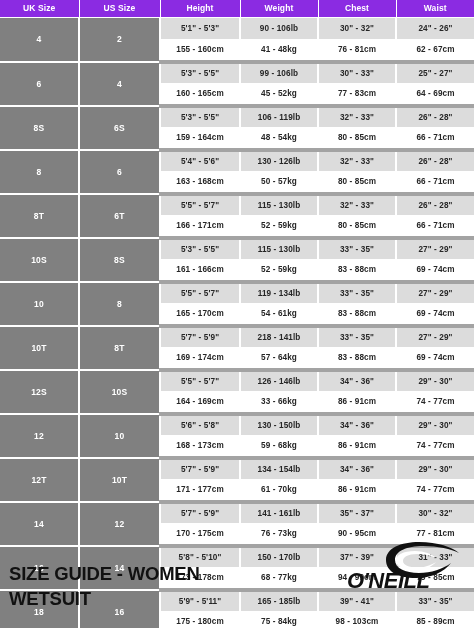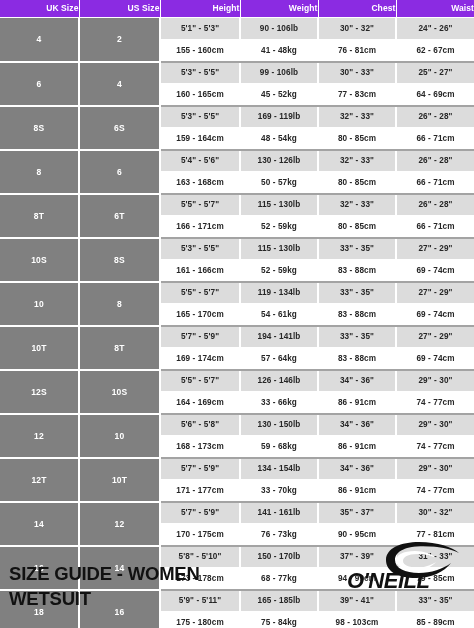--- a/index.html
+++ b/index.html
@@ -33,21 +33,21 @@
   table.size-table col.c-ch   { width: 78px; }
   table.size-table col.c-wa   { width: 78px; }
 
   table.size-table th {
     background: #8B2BE2;
     color: #ffffff;
     font-size: 8.5px;
     font-weight: bold;
     height: 17px;
     line-height: 17px;
-    text-align: right;
+    text-align: center;
     letter-spacing: 0.1px;
     border-right: 1px solid #ffffff;
     border-bottom: 1px solid #ffffff;
     vertical-align: middle;
   }
   table.size-table th:last-child { border-right: none; }
 
   td.size-cell {
     background: #808080;
     color: #ffffff;
@@ -67,21 +67,21 @@
     text-align: center;
     vertical-align: middle;
     height: 22px;
     border-right: 2px solid #ffffff;
     letter-spacing: 0.1px;
   }
 
   tr.row-imp td.data-cell { background: #DCDCDC; }
   tr.row-met td.data-cell { background: #ffffff; }
 
-  tr.row-met td.data-cell { border-bottom: 2px solid #a3a3a3; }
+  tr.row-met td.data-cell { border-bottom: 4px solid #a3a3a3; }
   tr.row-imp td.data-cell { border-bottom: 1px solid #ffffff; }
 
   td.data-cell:last-child,
   td.size-cell:last-child { border-right: none; }
 
   
   .note {
     position: absolute;
     left: 9px;
     top: 505px;
@@ -165,21 +165,21 @@
         <tr class="row-met">
           <td class="data-cell">160 - 165cm</td>
           <td class="data-cell">45 - 52kg</td>
           <td class="data-cell">77 - 83cm</td>
           <td class="data-cell">64 - 69cm</td>
         </tr>
         <tr class="row-imp">
           <td class="size-cell" rowspan="2">8S</td>
           <td class="size-cell" rowspan="2">6S</td>
           <td class="data-cell">5'3" - 5'5"</td>
-          <td class="data-cell">169 - 119lb</td>
+          <td class="data-cell">106 - 119lb</td>
           <td class="data-cell">32" - 33"</td>
           <td class="data-cell">26" - 28"</td>
         </tr>
         <tr class="row-met">
           <td class="data-cell">159 - 164cm</td>
           <td class="data-cell">48 - 54kg</td>
           <td class="data-cell">80 - 85cm</td>
           <td class="data-cell">66 - 71cm</td>
         </tr>
         <tr class="row-imp">
@@ -235,21 +235,21 @@
         <tr class="row-met">
           <td class="data-cell">165 - 170cm</td>
           <td class="data-cell">54 - 61kg</td>
           <td class="data-cell">83 - 88cm</td>
           <td class="data-cell">69 - 74cm</td>
         </tr>
         <tr class="row-imp">
           <td class="size-cell" rowspan="2">10T</td>
           <td class="size-cell" rowspan="2">8T</td>
           <td class="data-cell">5'7"  -  5'9"</td>
-          <td class="data-cell">194 - 141lb</td>
+          <td class="data-cell">218 - 141lb</td>
           <td class="data-cell">33" - 35"</td>
           <td class="data-cell">27" - 29"</td>
         </tr>
         <tr class="row-met">
           <td class="data-cell">169  -  174cm</td>
           <td class="data-cell">57 - 64kg</td>
           <td class="data-cell">83 - 88cm</td>
           <td class="data-cell">69 - 74cm</td>
         </tr>
         <tr class="row-imp">
@@ -283,21 +283,21 @@
         <tr class="row-imp">
           <td class="size-cell" rowspan="2">12T</td>
           <td class="size-cell" rowspan="2">10T</td>
           <td class="data-cell">5'7" - 5'9"</td>
           <td class="data-cell">134 - 154lb</td>
           <td class="data-cell">34" - 36"</td>
           <td class="data-cell">29" - 30"</td>
         </tr>
         <tr class="row-met">
           <td class="data-cell">171 - 177cm</td>
-          <td class="data-cell">33 - 70kg</td>
+          <td class="data-cell">61 - 70kg</td>
           <td class="data-cell">86 - 91cm</td>
           <td class="data-cell">74 - 77cm</td>
         </tr>
         <tr class="row-imp">
           <td class="size-cell" rowspan="2">14</td>
           <td class="size-cell" rowspan="2">12</td>
           <td class="data-cell">5'7" - 5'9"</td>
           <td class="data-cell">141 - 161lb</td>
           <td class="data-cell">35" - 37"</td>
           <td class="data-cell">30" - 32"</td>

